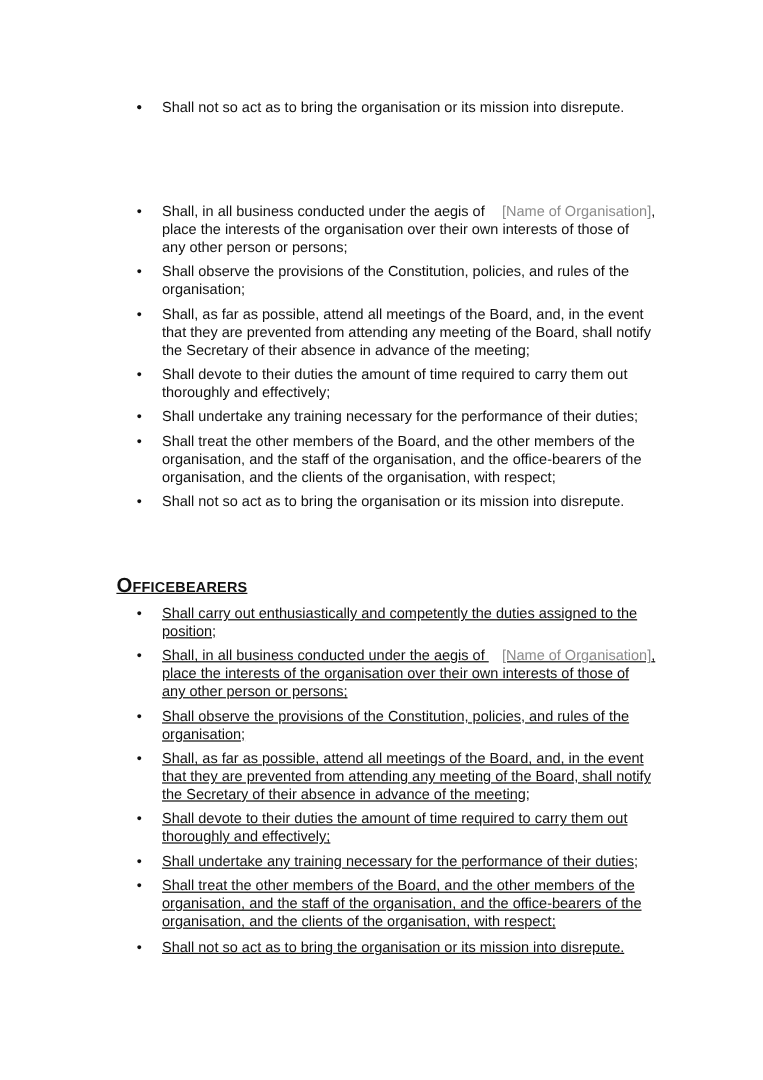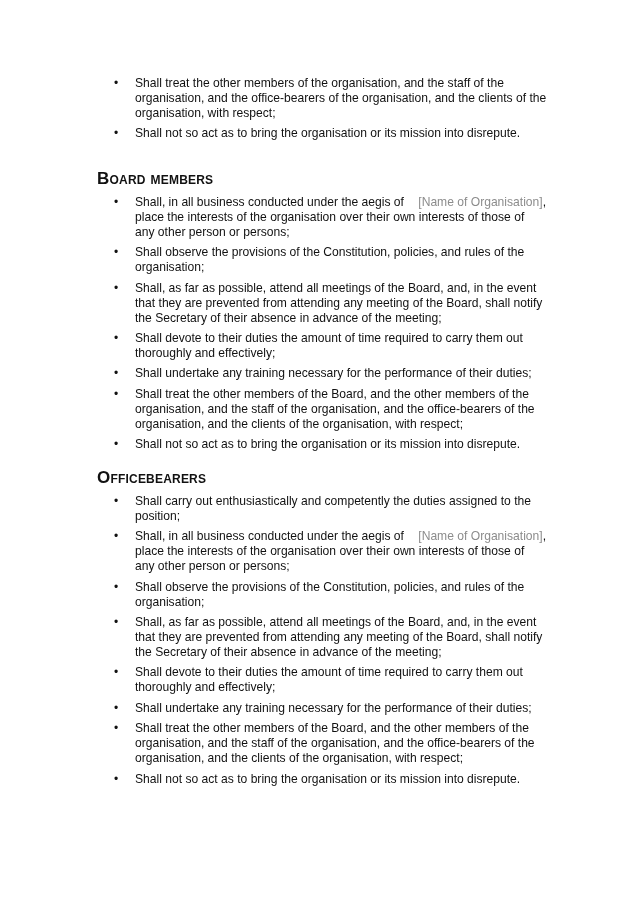--- a/index.html
+++ b/index.html
@@ -16,39 +16,38 @@
   ul.bullets li .bullet { position: absolute; left: 17px; top: 0; font-size: 12px; }
   .ph { color: #8c8c8c; margin-left: 11px; }
 </style>
 </head>
 <body>
 
 <div class="page">
 
   <div class="section" style="top:76px;">
     <ul class="bullets">
-      <li><span class="bullet">•</span><span>Shall treat the other members of the organisation, and the staff of the organisation, and the office-bearers of the organisation, and the clients of the organisation, with respect;</span></li>
+      <li><span class="bullet">•</span></li>
       <li><span class="bullet">•</span><span>Shall not so act as to bring the organisation or its mission into disrepute.</span></li>
     </ul>
   </div>
 
   <div class="section" style="top:169px;">
-    <h2 class="heading">Board members</h2>
     <ul class="bullets">
       <li><span class="bullet">•</span><span>Shall, in all business conducted under the aegis of </span><span class="ph">[Name of Organisation]</span><span>, place the interests of the organisation over their own interests of those of any other person or persons;</span></li>
       <li><span class="bullet">•</span><span>Shall observe the provisions of the Constitution, policies, and rules of the organisation;</span></li>
       <li><span class="bullet">•</span><span>Shall, as far as possible, attend all meetings of the Board, and, in the event that they are prevented from attending any meeting of the Board, shall notify the Secretary of their absence in advance of the meeting;</span></li>
       <li><span class="bullet">•</span><span>Shall devote to their duties the amount of time required to carry them out thoroughly and effectively;</span></li>
       <li><span class="bullet">•</span><span>Shall undertake any training necessary for the performance of their duties;</span></li>
       <li><span class="bullet">•</span><span>Shall treat the other members of the Board, and the other members of the organisation, and the staff of the organisation, and the office-bearers of the organisation, and the clients of the organisation, with respect;</span></li>
       <li><span class="bullet">•</span><span>Shall not so act as to bring the organisation or its mission into disrepute.</span></li>
     </ul>
   </div>
 
-  <div class="section" style="top:468px;">
+  <div class="section" style="top:478px;text-decoration:underline;">
     <h2 class="heading">Officebearers</h2>
     <ul class="bullets">
       <li><span class="bullet">•</span><span>Shall carry out enthusiastically and competently the duties assigned to the position;</span></li>
       <li><span class="bullet">•</span><span>Shall, in all business conducted under the aegis of </span><span class="ph">[Name of Organisation]</span><span>, place the interests of the organisation over their own interests of those of any other person or persons;</span></li>
       <li><span class="bullet">•</span><span>Shall observe the provisions of the Constitution, policies, and rules of the organisation;</span></li>
       <li><span class="bullet">•</span><span>Shall, as far as possible, attend all meetings of the Board, and, in the event that they are prevented from attending any meeting of the Board, shall notify the Secretary of their absence in advance of the meeting;</span></li>
       <li><span class="bullet">•</span><span>Shall devote to their duties the amount of time required to carry them out thoroughly and effectively;</span></li>
       <li><span class="bullet">•</span><span>Shall undertake any training necessary for the performance of their duties;</span></li>
       <li><span class="bullet">•</span><span>Shall treat the other members of the Board, and the other members of the organisation, and the staff of the organisation, and the office-bearers of the organisation, and the clients of the organisation, with respect;</span></li>
       <li><span class="bullet">•</span><span>Shall not so act as to bring the organisation or its mission into disrepute.</span></li>

